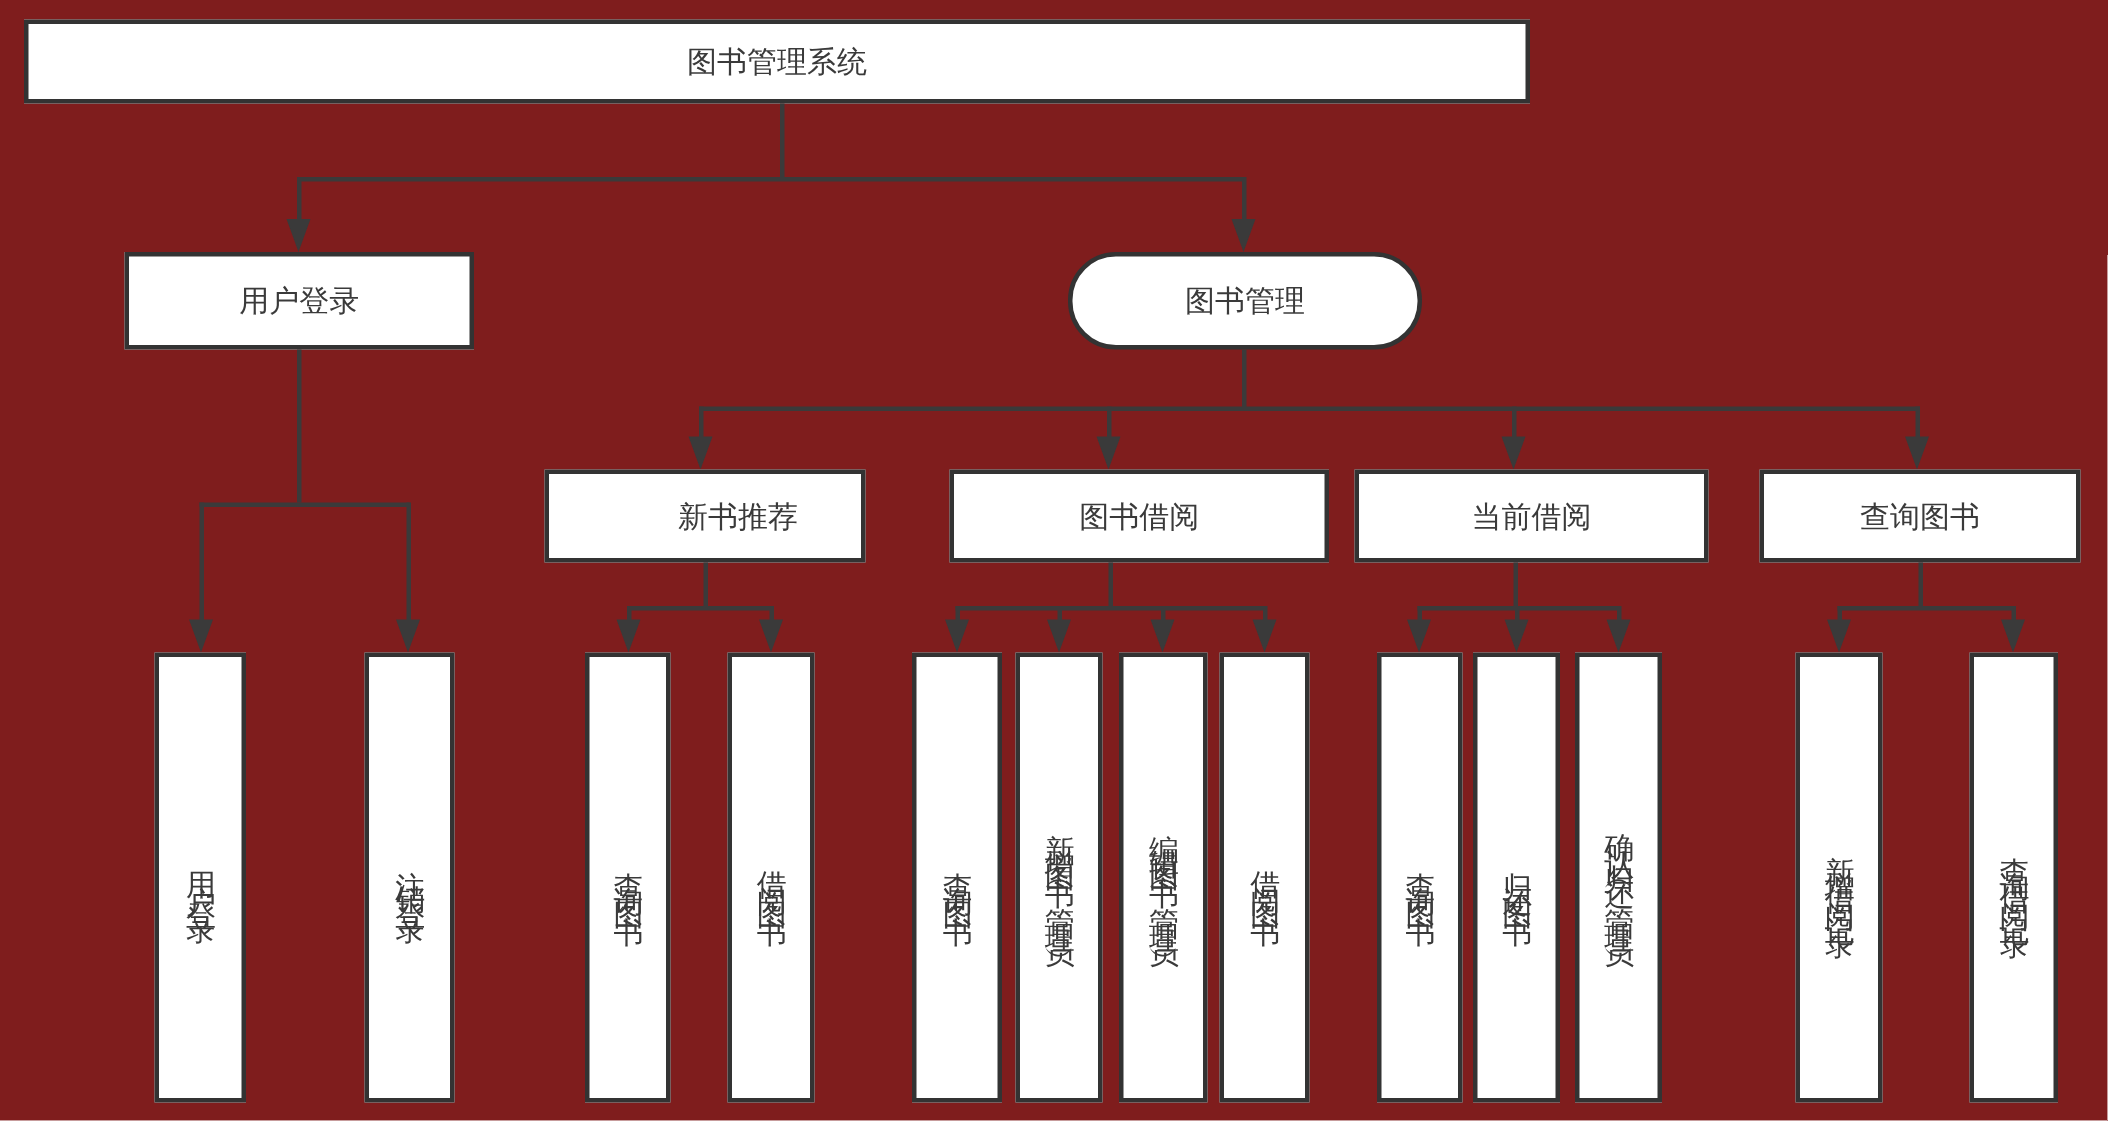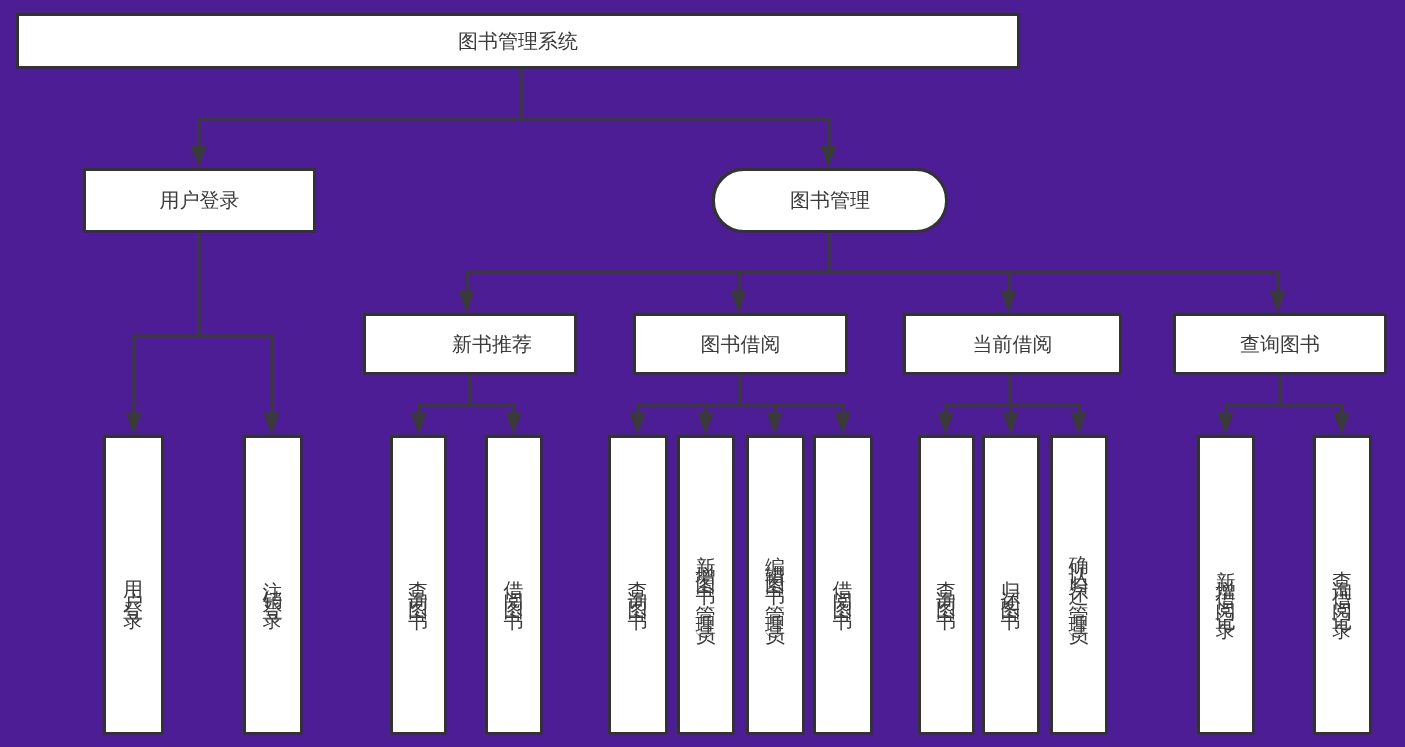--- a/index.html
+++ b/index.html
@@ -1,17 +1,17 @@
 <!DOCTYPE html>
 <html><head>
 <meta charset="utf-8">
 <style>
   html,body{margin:0;padding:0;background:#fff;}
   .stage{
-    position:relative;width:1405px;height:747px;background:#4c1d95;overflow:hidden;
+    position:relative;width:1405px;height:747px;background:#7f1d1d;overflow:hidden;
     font-family:"Liberation Sans","DejaVu Sans",sans-serif;color:#3a3a3a;
   }
   .box{
     position:absolute;border:3px solid #333;background:#fff;box-sizing:border-box;
     display:flex;align-items:center;justify-content:center;
   }
   .hlabel{font-size:20px;color:#3a3a3a;white-space:nowrap;}
   .vlabel{
     writing-mode:vertical-rl;text-orientation:mixed;
     font-size:20px;letter-spacing:10px;color:#3a3a3a;line-height:1;
@@ -65,24 +65,24 @@
   <div class="vl" style="left:738px;top:271px;height:22px;"></div>
   <div class="ah" style="left:731px;top:291px;"></div>
   <div class="vl" style="left:1008px;top:271px;height:22px;"></div>
   <div class="ah" style="left:1001px;top:291px;"></div>
   <div class="vl" style="left:1277px;top:271px;height:22px;"></div>
   <div class="ah" style="left:1270px;top:291px;"></div>
 
   <div class="box" style="left:363px;top:313px;width:214px;height:62px;padding-left:44px;">
     <span class="hlabel">新书推荐</span>
   </div>
-  <div class="box" style="left:633px;top:313px;width:215px;height:62px;">
+  <div class="box" style="left:633px;top:313px;width:253px;height:62px;">
     <span class="hlabel">图书借阅</span>
   </div>
-  <div class="box" style="left:903px;top:313px;width:219px;height:62px;">
+  <div class="box" style="left:903px;top:313px;width:236px;height:62px;">
     <span class="hlabel">当前借阅</span>
   </div>
   <div class="box" style="left:1173px;top:313px;width:214px;height:62px;">
     <span class="hlabel">查询图书</span>
   </div>
 
   <div class="vl" style="left:469px;top:375px;height:31px;"></div>
   <div class="hl" style="left:418px;top:404px;width:97px;"></div>
   <div class="vl" style="left:418px;top:404px;height:11px;"></div>
   <div class="ah" style="left:411px;top:413px;"></div>

